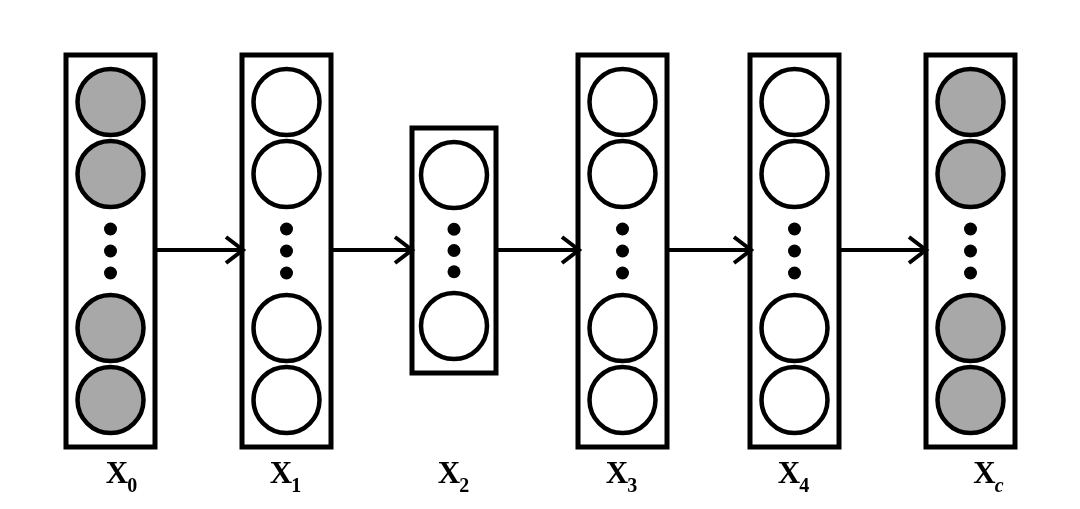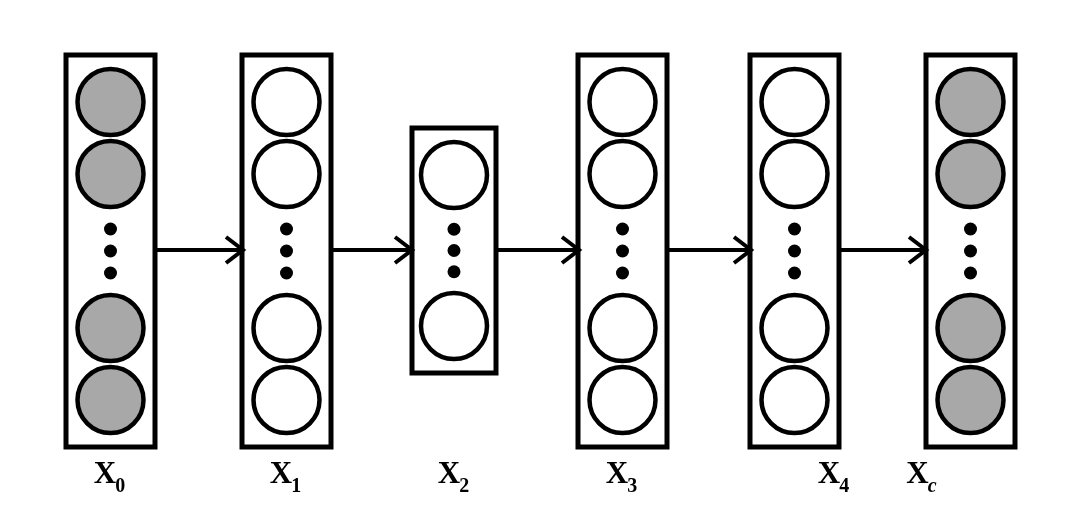--- a/index.html
+++ b/index.html
@@ -153,20 +153,20 @@
       <g>
         <line x1="669" y1="250" x2="751" y2="250" class="flow-line"></line>
         <path d="M 734 237 L 751 250 L 734 263" class="flow-head"></path>
       </g>
       <g>
         <line x1="841" y1="250" x2="926" y2="250" class="flow-line"></line>
         <path d="M 909 237 L 926 250 L 909 263" class="flow-head"></path>
       </g>
     </svg>
   <div id="label-layer">
-      <div class="layer-label" style="left: 40px; top: 455px; width: 140px;"><span class="lbl-base">X</span><span class="lbl-sub">0</span></div>
+      <div class="layer-label" style="left: 52px; top: 455px; width: 140px;"><span class="lbl-base">X</span><span class="lbl-sub">0</span></div>
       <div class="layer-label" style="left: 216px; top: 455px; width: 140px; text-align: center;"><span class="lbl-base">X</span><span class="lbl-sub">1</span></div>
       <div class="layer-label" style="left: 384px; top: 455px; width: 140px; text-align: center;"><span class="lbl-base">X</span><span class="lbl-sub">2</span></div>
       <div class="layer-label" style="left: 552px; top: 455px; width: 140px; text-align: center;"><span class="lbl-base">X</span><span class="lbl-sub">3</span></div>
-      <div class="layer-label" style="left: 764px; top: 455px; width: 140px;"><span class="lbl-base">X</span><span class="lbl-sub">4</span></div>
-      <div class="layer-label" style="left: 852px; top: 455px; width: 140px;"><span class="lbl-base">X</span><span class="lbl-sub italic-sub">c</span></div>
+      <div class="layer-label" style="left: 724px; top: 455px; width: 140px;"><span class="lbl-base">X</span><span class="lbl-sub">4</span></div>
+      <div class="layer-label" style="left: 919px; top: 455px; width: 140px;"><span class="lbl-base">X</span><span class="lbl-sub italic-sub">c</span></div>
     </div>
 </div>
 
 </body></html>

